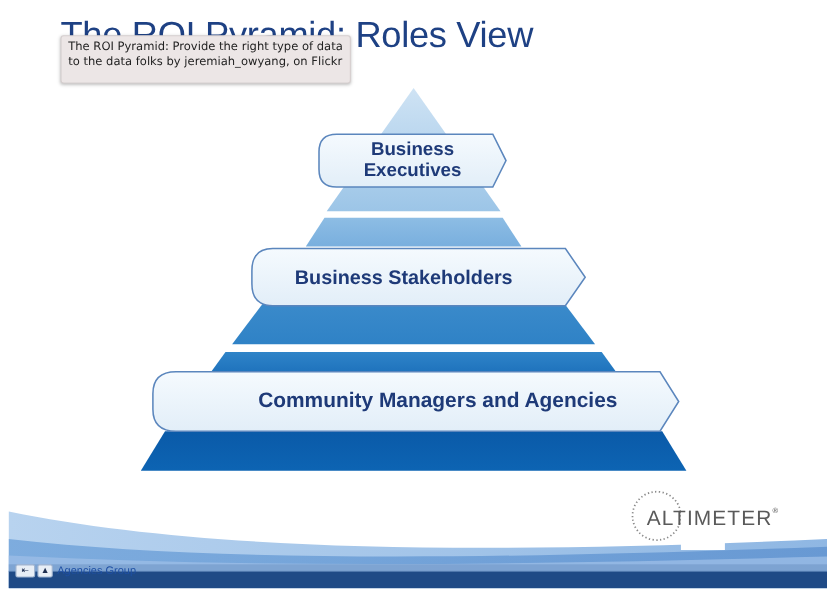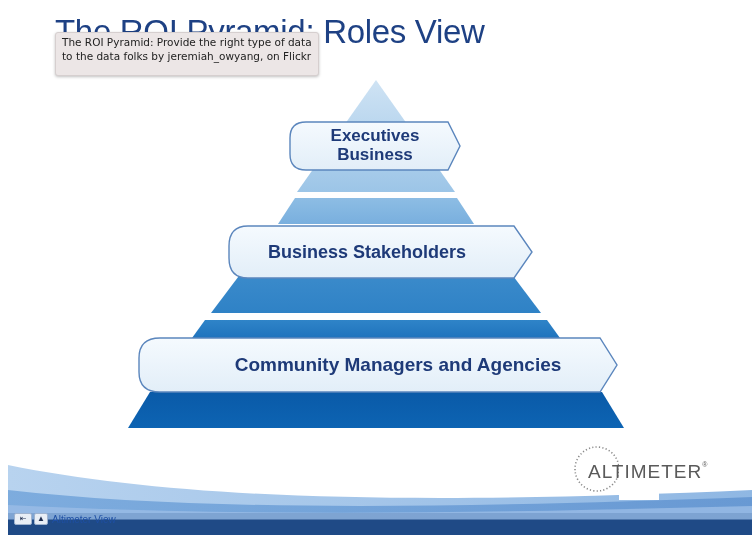--- a/index.html
+++ b/index.html
@@ -111,32 +111,32 @@
       <rect x="8" y="513" width="744" height="7" fill="#6f96c7" opacity="0.6"></rect>
     </g>
 
     <g>
       <circle cx="597" cy="469" r="22" fill="none" stroke="#8a8a8a" stroke-width="1.6" stroke-dasharray="1.2 2.2" transform="rotate(-10 597 469)"></circle>
       <rect x="619" y="440" width="40" height="60" fill="#ffffff"></rect>
     </g>
   </svg>
 
   <div class="banner-text" style="left:290px; top:126px; width:170px; font-size:17px; line-height:19px;">
+    <div>Business</div>
     <div>Executives</div>
-    <div>Business</div>
   </div>
   <div class="banner-text" style="left:229px; top:241px; width:276px; font-size:18px; line-height:22px;">Business Stakeholders</div>
   <div class="banner-text" style="left:139px; top:353px; width:518px; font-size:19px; line-height:24px;">Community Managers and Agencies</div>
 
   <div class="logo-text">
     <span>ALTIMETER</span><span class="logo-reg">®</span>
   </div>
 
   <div class="nav-btn" style="left:14px; width:18px;">⇤</div>
   <div class="nav-btn" style="left:34px; width:14px;">▲</div>
-  <div class="footer-text">Altimeter View</div>
+  <div class="footer-text">Agencies Group</div>
 
   <div class="tooltip">
     <div>The ROI Pyramid: Provide the right type of data</div>
     <div>to the data folks by jeremiah_owyang, on Flickr</div>
   </div>
 
 </div>
 
 </body></html>

